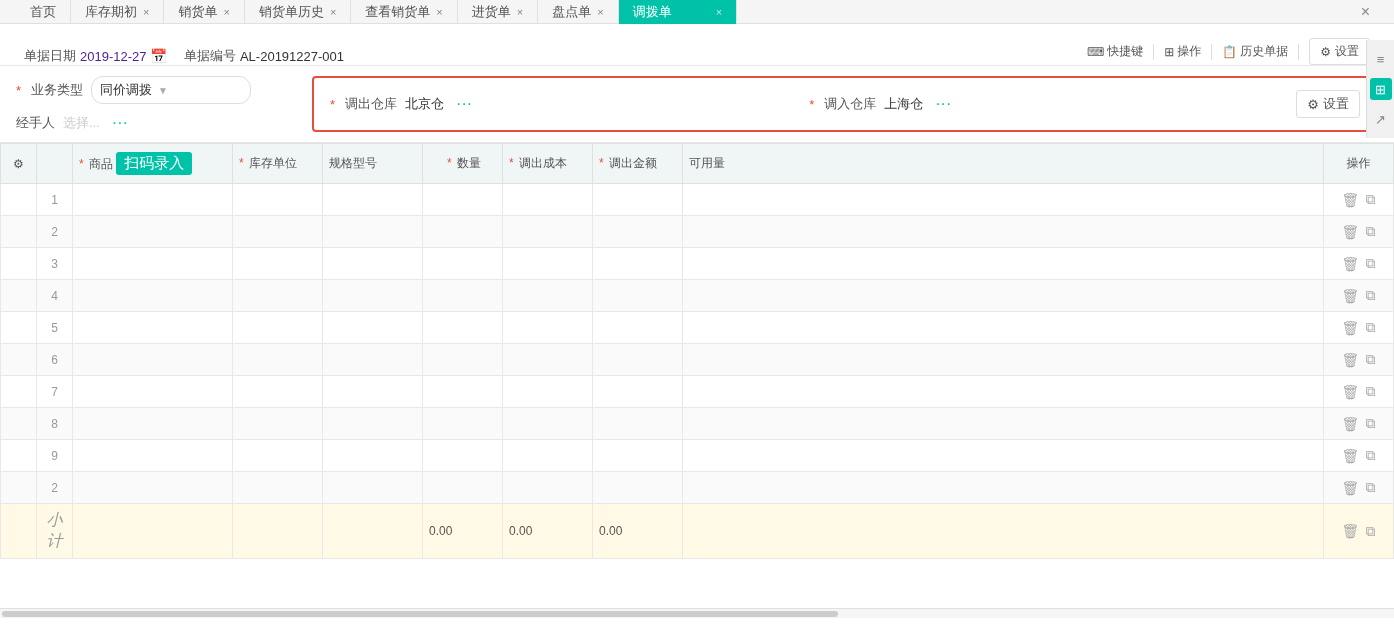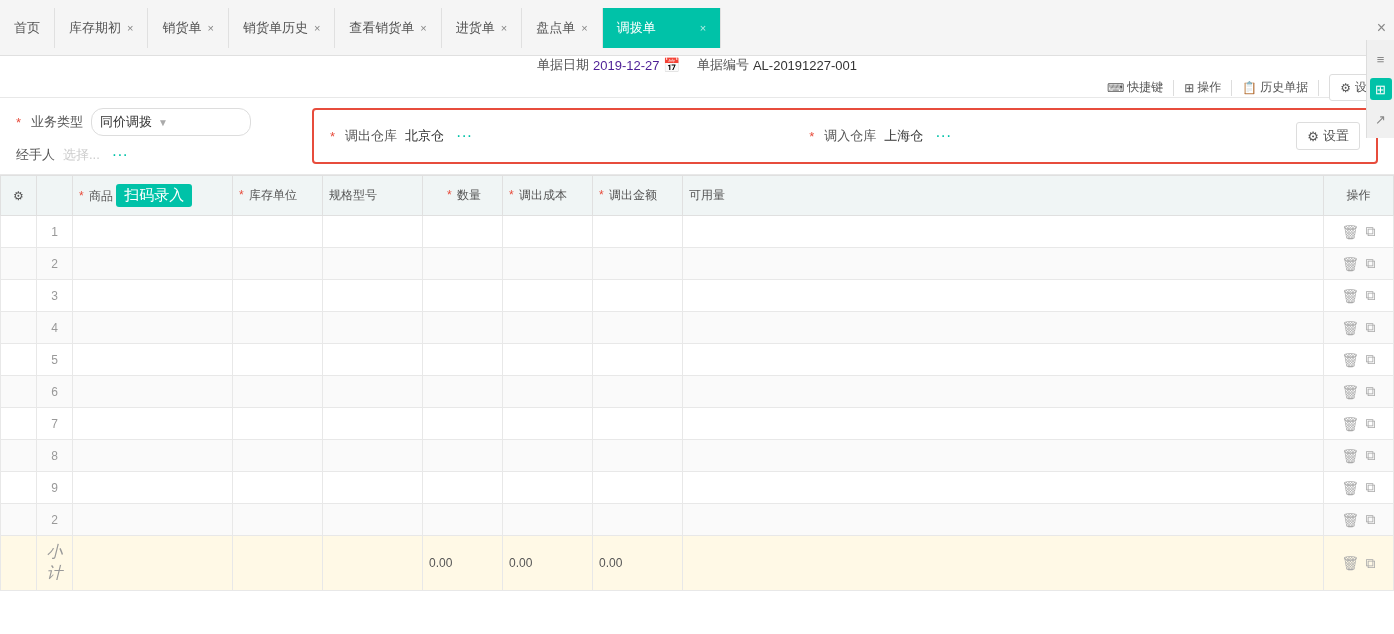--- a/index.html
+++ b/index.html
@@ -1,37 +1,37 @@
 <!DOCTYPE html>
 <html><head>
   <meta charset="utf-8">
   <style>
     * { box-sizing: border-box; margin: 0; padding: 0; }
     body { font-family: "Microsoft YaHei", "PingFang SC", sans-serif; font-size: 13px; background: #fff; color: #333; overflow: hidden; }
 
     
     .tab-bar {
-      display: flex; align-items: center; height: 56px; background: #f5f5f5;
-      border-bottom: 1px solid #e0e0e0; padding: 0 0;
+      display: flex; align-items: center; height: 24px; background: #f5f5f5;
+      border-bottom: 1px solid #e0e0e0; padding: 0 16px;
     }
     .tab {
       display: flex; align-items: center; padding: 0 14px; height: 40px;
       cursor: pointer; font-size: 13px; color: #555; white-space: nowrap;
       border-right: 1px solid #e0e0e0; user-select: none;
     }
     .tab.active { background: #00c2a8; color: #fff; gap: 38px; }
     .tab .close-btn { margin-left: 6px; font-size: 11px; opacity: 0.7; }
     .tab.active .close-btn { color: #fff; }
     .tab-close-area { margin-left: auto; display: flex; align-items: center; padding-right: 8px; }
     .window-close { font-size: 16px; cursor: pointer; color: #888; }
 
     
     .toolbar {
-      display: flex; align-items: center; height: 42px; padding: 0 4px;
-      border-bottom: 1px solid #e8e8e8; background: #fff; flex-direction: column;
+      display: flex; align-items: flex-end; height: 42px; padding: 0 24px;
+      border-bottom: 1px solid #e8e8e8; background: #fff;
     }
     .toolbar-left { display: flex; align-items: center; gap: 16px; }
     .toolbar-right { margin-left: auto; display: flex; align-items: center; gap: 10px; font-size: 12px; color: #555; }
     .date-field { display: flex; align-items: center; gap: 4px; color: #555; }
     .date-value { color: #4c1d95; font-weight: 500; }
     .cal-icon { color: #4caf9e; cursor: pointer; font-size: 14px; }
     .doc-num { display: flex; align-items: center; gap: 4px; color: #555; }
     .doc-num-value { color: #333; }
     .toolbar-btn { display: flex; align-items: center; gap: 3px; cursor: pointer; color: #555; }
     .toolbar-separator { width: 1px; height: 16px; background: #ddd; }

